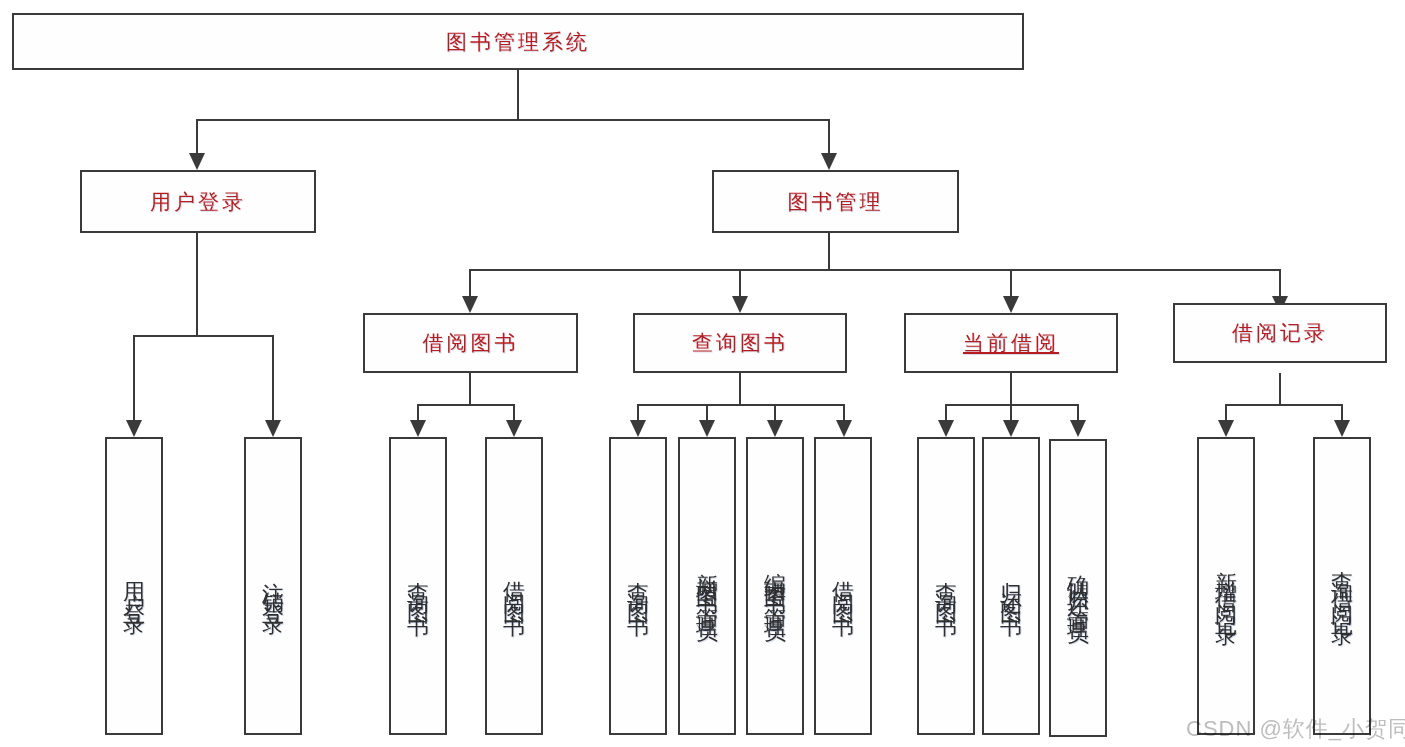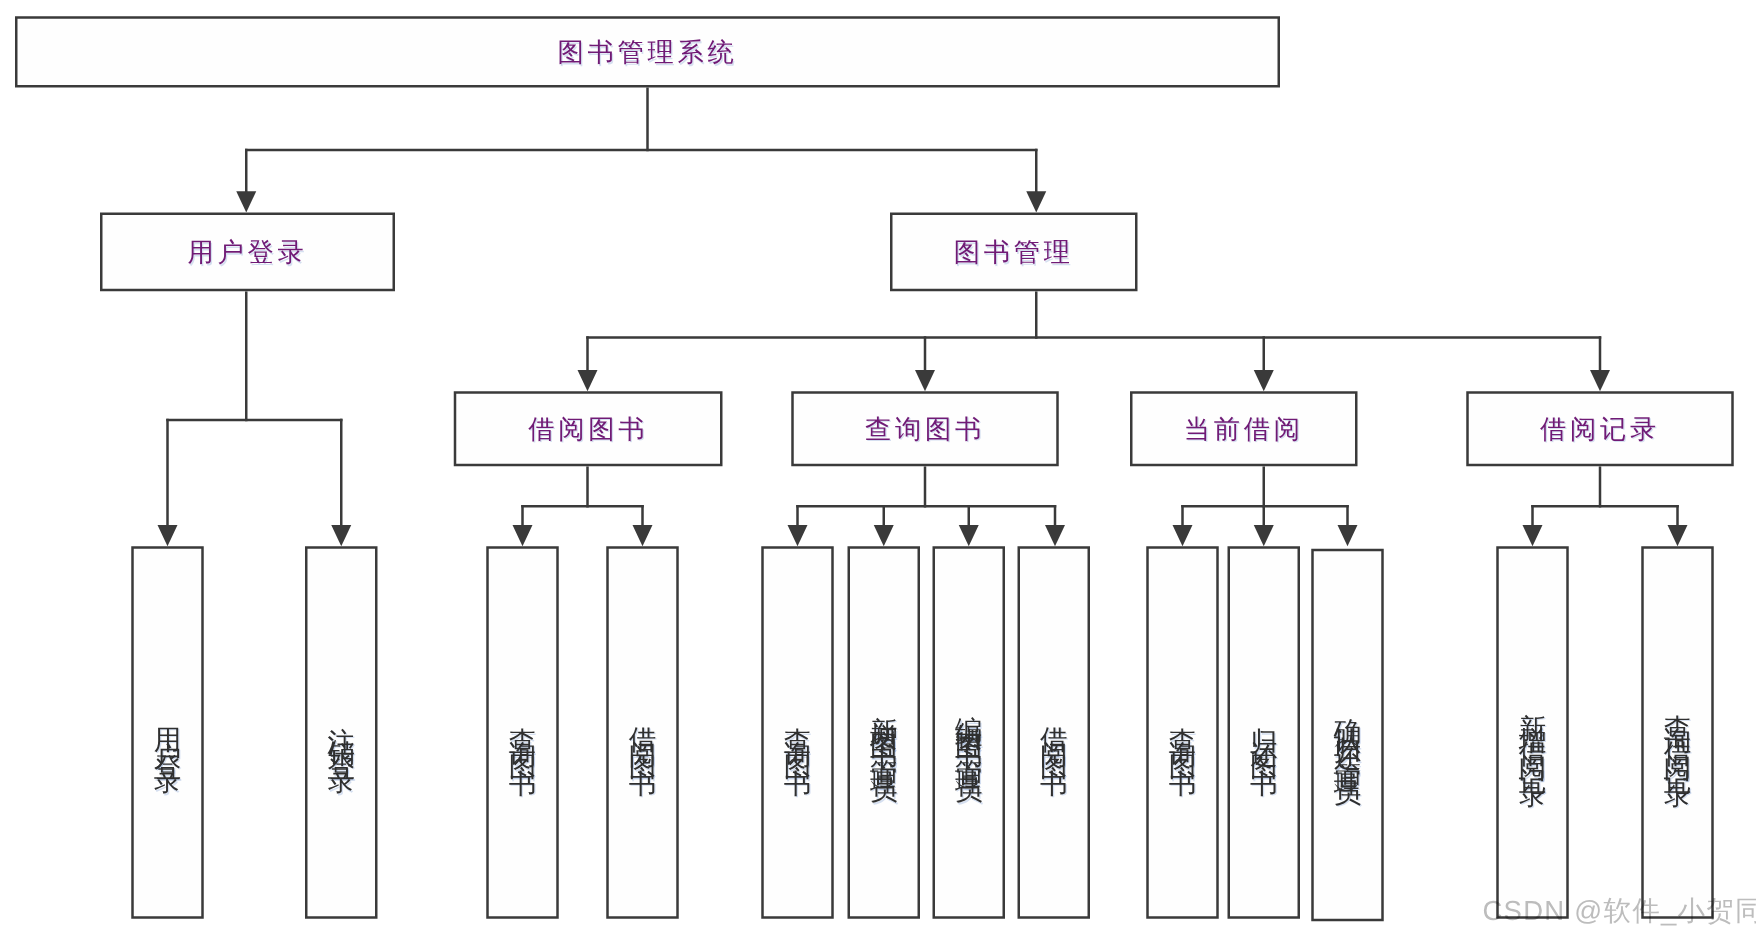--- a/index.html
+++ b/index.html
@@ -10,21 +10,21 @@
     font-family:"Liberation Sans","DejaVu Sans",sans-serif;
     overflow:hidden;
   }
   
   .node{
     position:absolute;
     box-sizing:border-box;
     border:2px solid #3a3a3a;
     background:#fefefe;
     display:flex;align-items:center;justify-content:center;
-    color:#701a75;
+    color:#b91c1c;
     font-size:21px;
     letter-spacing:3px;
     text-shadow:1px 1px 0 rgba(90,130,200,0.25);
   }
   .vnode{
     position:absolute;
     box-sizing:border-box;
     border:2px solid #3a3a3a;
     background:#fefefe;
     width:58px;height:298px;
@@ -129,34 +129,34 @@
   <div class="line" style="left:1341px;top:404px;width:2px;height:17px;"></div>
   <div class="arrow" style="left:1334px;top:420px;"></div>
 
   <div class="node" style="left:12px;top:13px;width:1012px;height:57px;">
     <span>图书管理系统</span>
   </div>
 
   <div class="node" style="left:80px;top:170px;width:236px;height:63px;">
     <span>用户登录</span>
   </div>
-  <div class="node" style="left:712px;top:170px;width:198px;height:63px;">
+  <div class="node" style="left:712px;top:170px;width:247px;height:63px;">
     <span>图书管理</span>
   </div>
 
   <div class="node" style="left:363px;top:313px;width:215px;height:60px;">
     <span>借阅图书</span>
   </div>
   <div class="node" style="left:633px;top:313px;width:214px;height:60px;">
     <span>查询图书</span>
   </div>
-  <div class="node" style="left:904px;top:313px;width:182px;height:60px;">
+  <div class="node" style="left:904px;top:313px;width:214px;height:60px;text-decoration:underline;">
     <span>当前借阅</span>
   </div>
-  <div class="node" style="left:1173px;top:313px;width:214px;height:60px;">
+  <div class="node" style="left:1173px;top:303px;width:214px;height:60px;">
     <span>借阅记录</span>
   </div>
 
   <div class="vnode" style="left:105px;top:437px;">
     <span class="vlabel" style="letter-spacing: 11px;">用户登录</span>
   </div>
   <div class="vnode" style="left:244px;top:437px;">
     <span class="vlabel" style="letter-spacing: 11px;">注销登录</span>
   </div>
 

